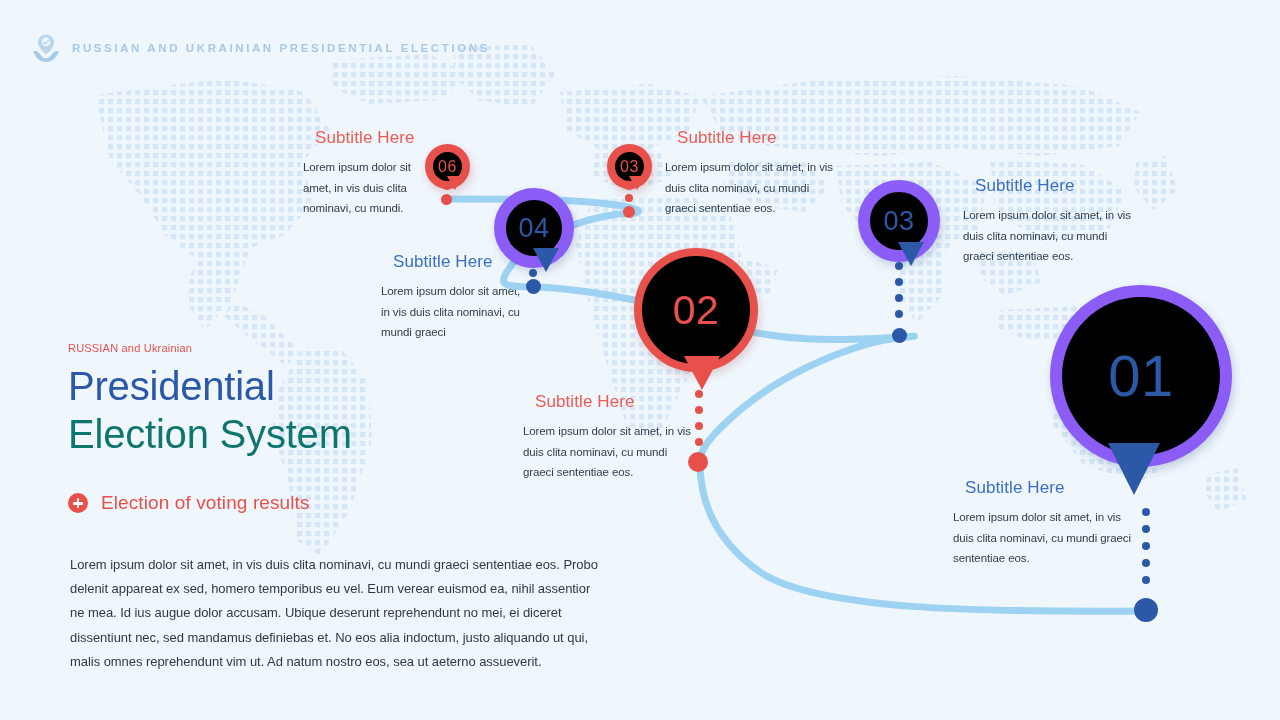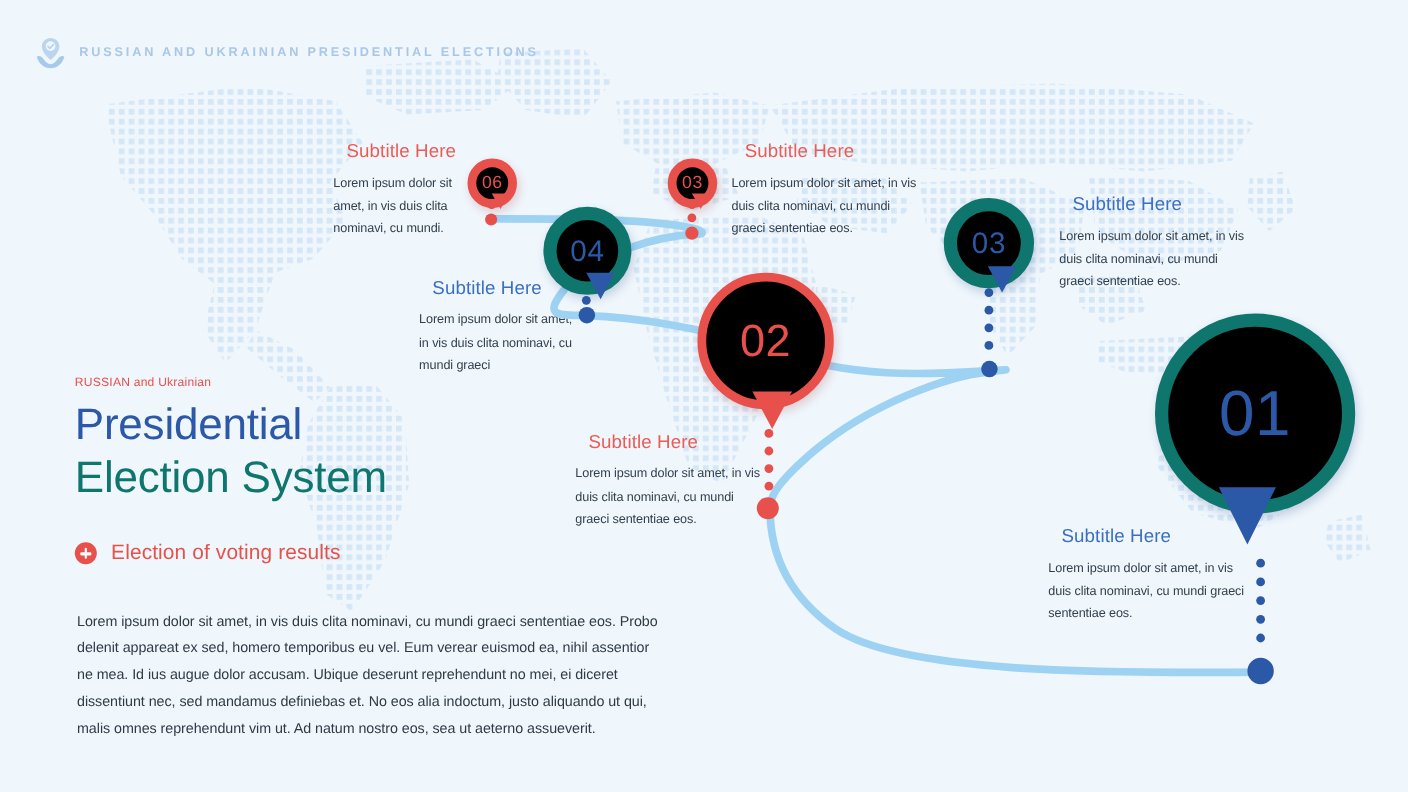--- a/index.html
+++ b/index.html
@@ -158,21 +158,21 @@
     line-height: 1;
     font-weight: 400;
     letter-spacing: .5px;
   }
   .pin .pin-tail {
     position: absolute;
     width: 0;
     height: 0;
     z-index: -1;
   }
-  .pin.blue { border: 12px solid #0f766e; box-shadow: 2px 4px 9px rgba(40,70,130,.22); }
+  .pin.blue { border: 12px solid #8b5cf6; box-shadow: 2px 4px 9px rgba(40,70,130,.22); }
   .pin.red  { border: 8px solid #e8504b;  box-shadow: 2px 4px 9px rgba(150,50,50,.20); }
   .pin.blue .pin-num { color: #2c59a7; }
   .pin.red  .pin-num { color: #e8504b; }
 
   
   .leader {
     position: absolute;
     width: 8px;
     z-index: 3;
   }

